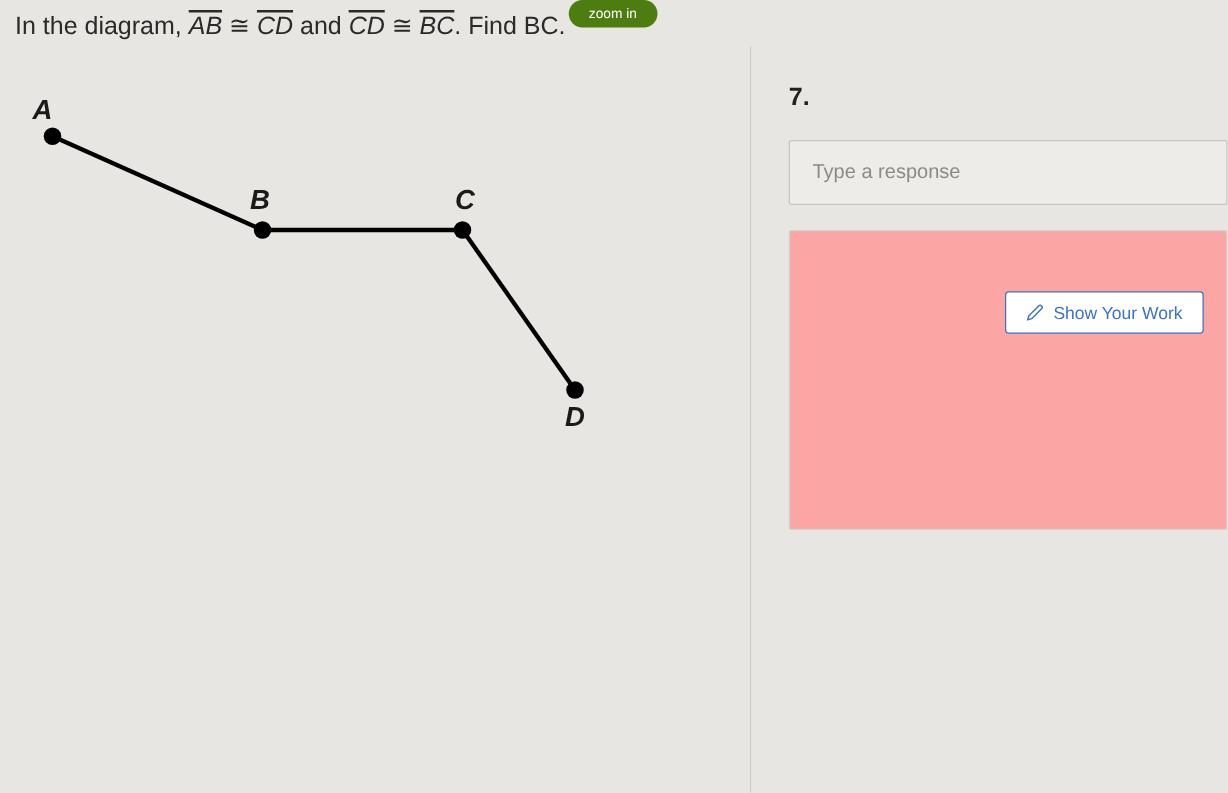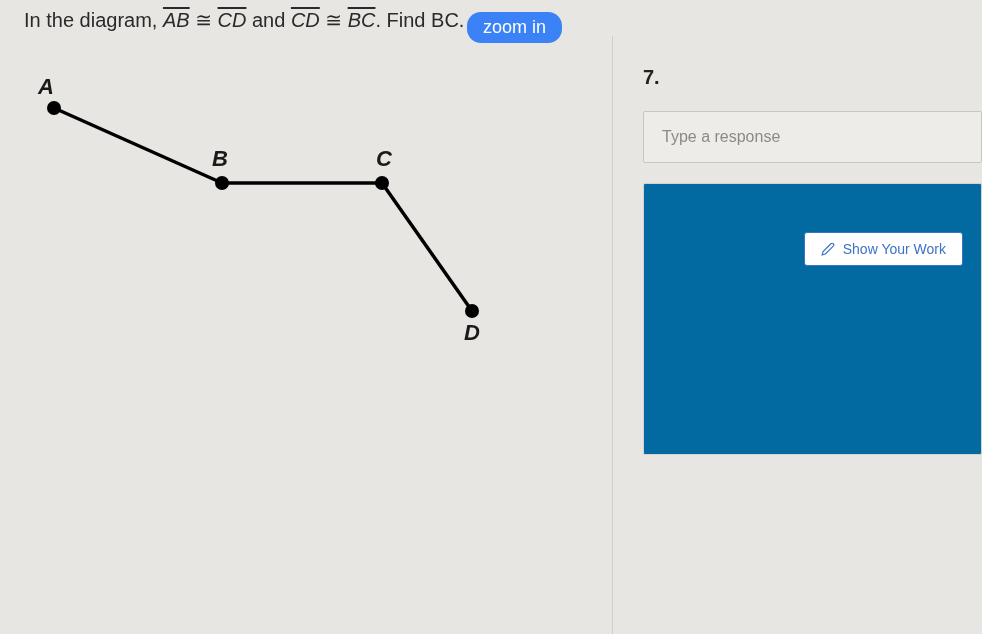--- a/index.html
+++ b/index.html
@@ -7,40 +7,39 @@
       font-family: Arial, Helvetica, sans-serif;
       background: #e8e6e2;
       width: 982px;
       height: 634px;
       overflow: hidden;
     }
     .page {
       display: flex;
       flex-direction: column;
       height: 100%;
-      margin-left: 12px;
     }
     .problem-header {
       padding: 8px 12px 4px 12px;
       font-size: 20px;
       color: #2a2a2a;
       position: relative;
       font-weight: 500;
     }
     .overline {
       text-decoration: overline;
       font-style: italic;
     }
     .zoom-btn {
       position: absolute;
       left: 455px;
-      top: 12px;
-      background: #3b82f6;
+      top: 0;
+      background: #4d7c0f;
       color: #fff;
-      font-size: 18px;
+      font-size: 11px;
       padding: 5px 16px;
       border-radius: 14px;
       border: none;
       cursor: pointer;
     }
     .main {
       display: flex;
       flex: 1;
       gap: 0;
     }
@@ -82,22 +81,22 @@
       color: #701a75;
       background: #eeece8;
       border: 1px solid #c8c6c0;
       border-radius: 2px;
       margin-bottom: 20px;
       font-family: inherit;
     }
     .response-input::placeholder { color: #8a8a88; }
     .work-area {
       width: 100%;
-      height: 272px;
-      background: #0369a1;
+      height: 240px;
+      background: #fca5a5;
       border: 1px solid #d4d2cc;
       border-radius: 2px;
       position: relative;
     }
     .show-work-btn {
       position: absolute;
       right: 18px;
       top: 48px;
       background: #fff;
       border: 1px solid #3b73c4;

